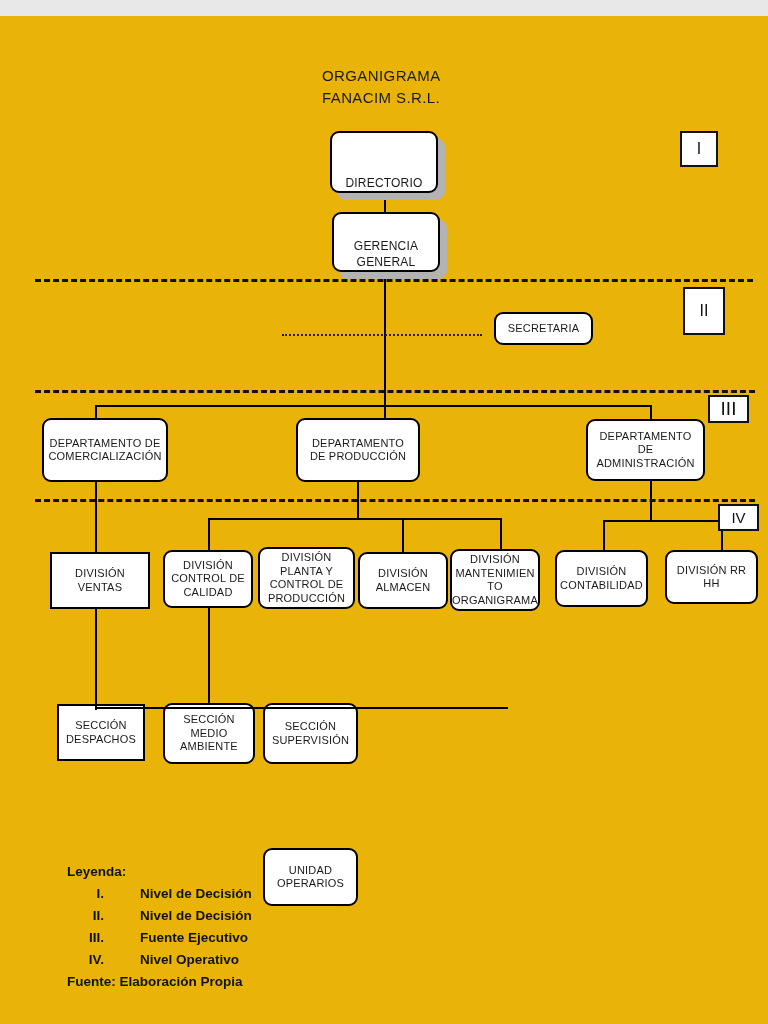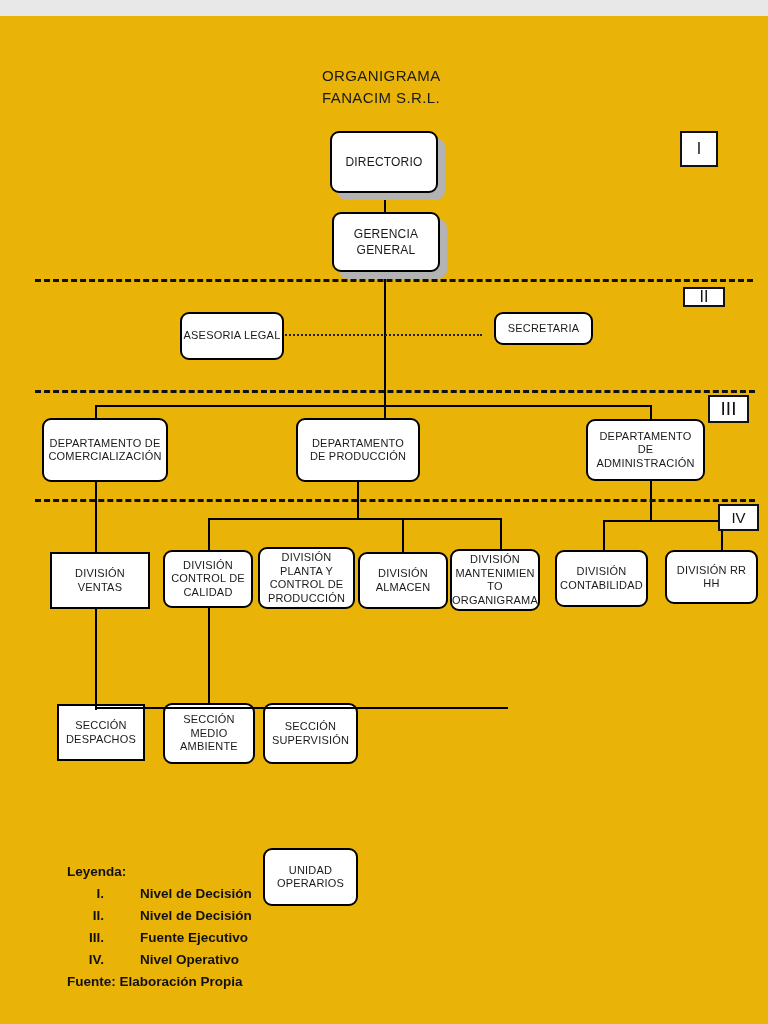--- a/index.html
+++ b/index.html
@@ -13,21 +13,21 @@
   .title span { display:block; }
 
   .node {
     position:absolute; background:#fff; border:2px solid #000;
     display:flex; flex-direction:column; align-items:center; justify-content:center;
     text-align:center; font-size:11px; line-height:13.5px; color:#1a1a1a; z-index:2;
     box-sizing:border-box; letter-spacing:.2px;
   }
   .node span { display:block; }
   .rounded { border-radius:9px; }
-  .shadow { box-shadow:7px 7px 0 0 #b3b3b3; }
+  .shadow { box-shadow:7px 7px 0 0 #b3b3b3;justify-content:flex-end; }
   .fs12 { font-size:12px; line-height:16px; }
 
   .ln  { position:absolute; background:#000; z-index:1; }
   .top { z-index:4; }
   .dash { position:absolute; height:0; border-top:3px dashed #111; z-index:1; }
   .dot  { position:absolute; height:0; border-top:2px dotted #222; z-index:1; }
 
   .marker {
     position:absolute; background:#fff; border:2px solid #111; z-index:3;
     display:flex; align-items:center; justify-content:center;
@@ -75,23 +75,20 @@
 
   <div class="node rounded shadow fs12" style="left:330px;top:115px;width:108px;height:62px">
     <span>DIRECTORIO</span>
   </div>
 
   <div class="node rounded shadow fs12" style="left:332px;top:196px;width:108px;height:60px">
     <span>GERENCIA</span>
     <span>GENERAL</span>
   </div>
 
-  <div class="node rounded" style="left:180px;top:296px;width:104px;height:48px">
-    <span>ASESORIA LEGAL</span>
-  </div>
 
   <div class="node rounded" style="left:494px;top:296px;width:99px;height:33px">
     <span>SECRETARIA</span>
   </div>
 
   <div class="node rounded" style="left:42px;top:402px;width:126px;height:64px">
     <span>DEPARTAMENTO DE</span>
     <span>COMERCIALIZACIÓN</span>
   </div>
 
@@ -163,21 +160,21 @@
   </div>
 
   <div class="node rounded" style="left:263px;top:832px;width:95px;height:58px">
     <span>UNIDAD</span>
     <span>OPERARIOS</span>
   </div>
 
   <div class="marker" style="left:680px;top:115px;width:38px;height:36px">
     <span>I</span>
   </div>
-  <div class="marker" style="left:683px;top:271px;width:42px;height:20px">
+  <div class="marker" style="left:683px;top:271px;width:42px;height:48px">
     <span>II</span>
   </div>
   <div class="marker" style="left:708px;top:379px;width:41px;height:28px;font-size:19px">
     <span>III</span>
   </div>
   <div class="marker" style="left:718px;top:488px;width:41px;height:27px;font-size:15px">
     <span>IV</span>
   </div>
 
   <div class="legend">

